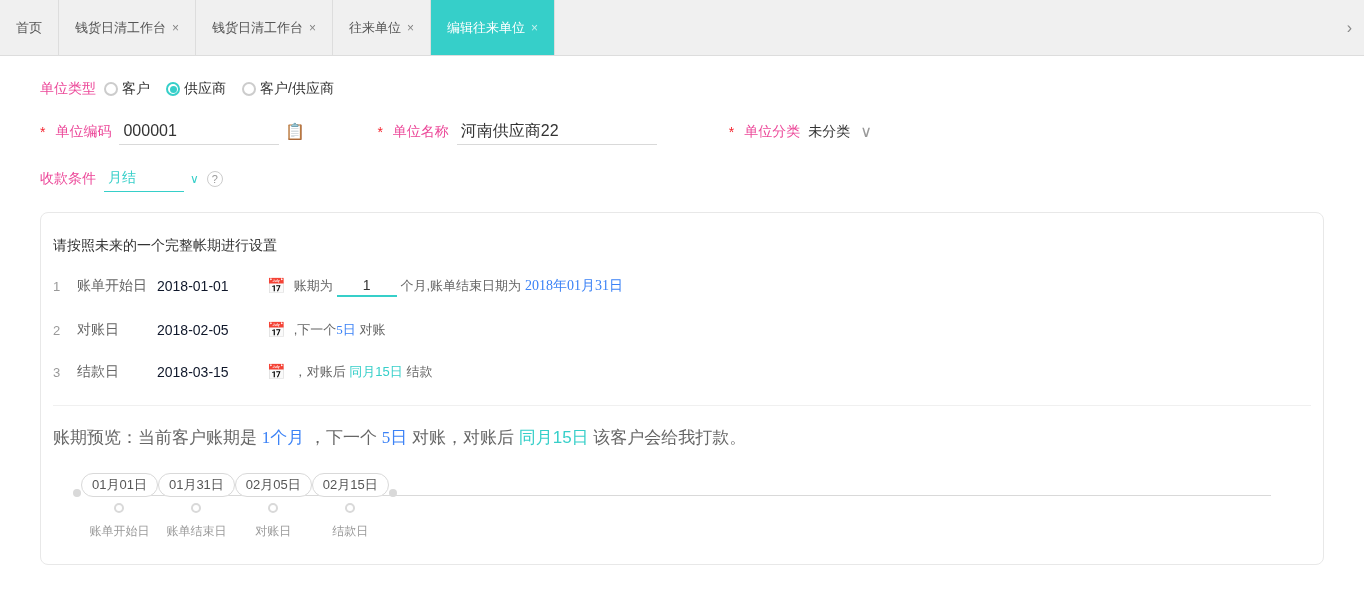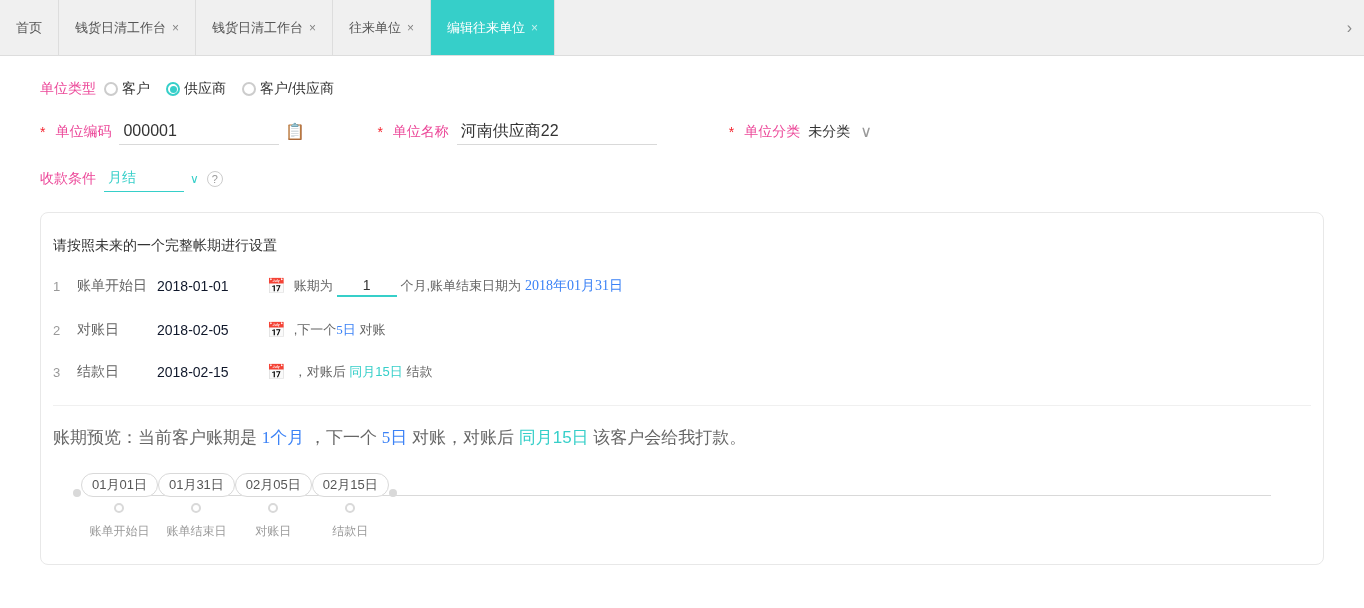--- a/index.html
+++ b/index.html
@@ -370,21 +370,21 @@
       <span class="step-num">2</span>
       <span class="step-label">对账日</span>
       <span class="step-date">2018-02-05</span>
       <span class="calendar-icon">📅</span>
       <span class="step-description">,下一个<span class="highlight-orange">5日</span> 对账</span>
     </div>
 
     <div class="step-row">
       <span class="step-num">3</span>
       <span class="step-label">结款日</span>
-      <span class="step-date">2018-02-15</span>
+      <span class="step-date">2018-03-15</span>
       <span class="calendar-icon">📅</span>
       <span class="step-description">，对账后 <span class="highlight-teal">同月15日</span> 结款</span>
     </div>
 
     <div class="preview-section">
       <div class="preview-text">
         <span>账期预览：当前客户账期是</span>
         <span class="highlight-orange">1个月</span>
         <span>，下一个</span>
         <span class="highlight-orange">5日</span>

